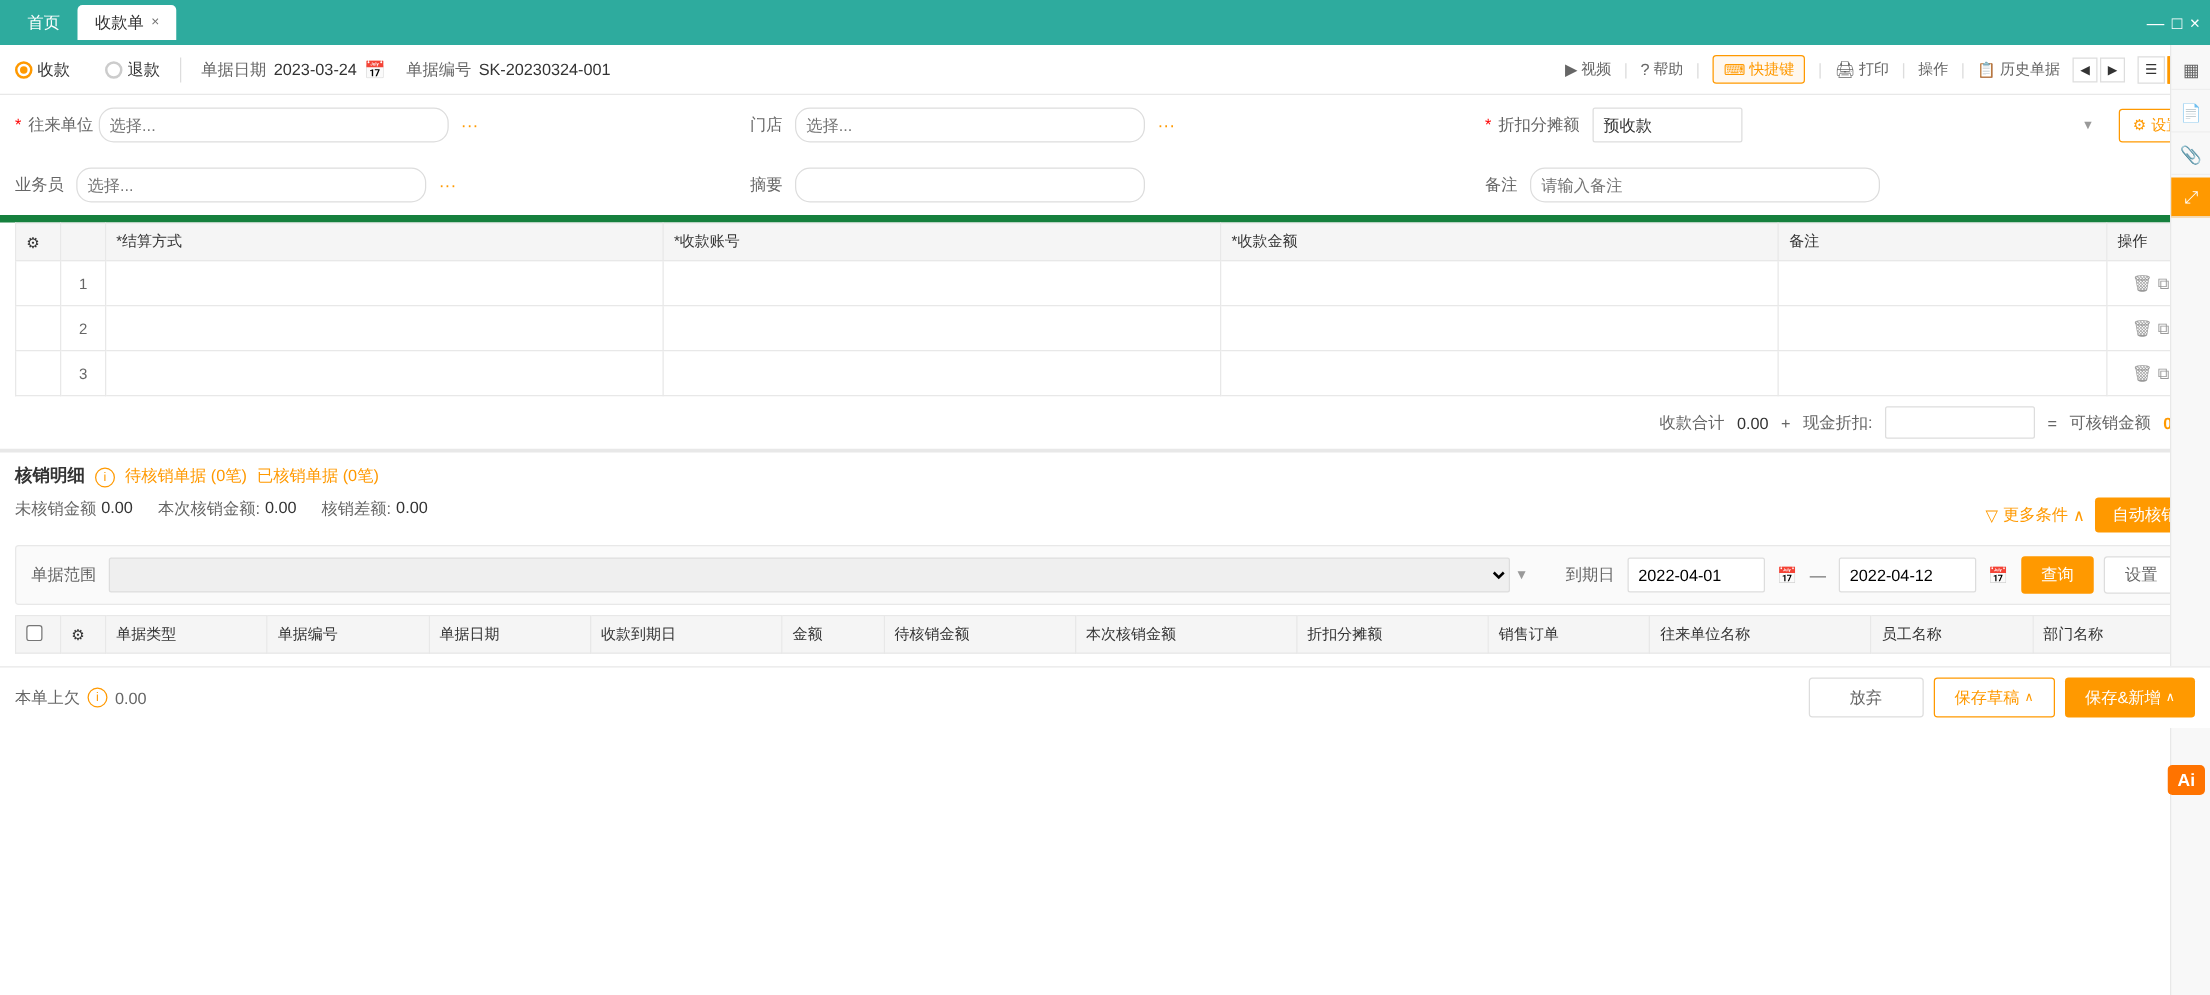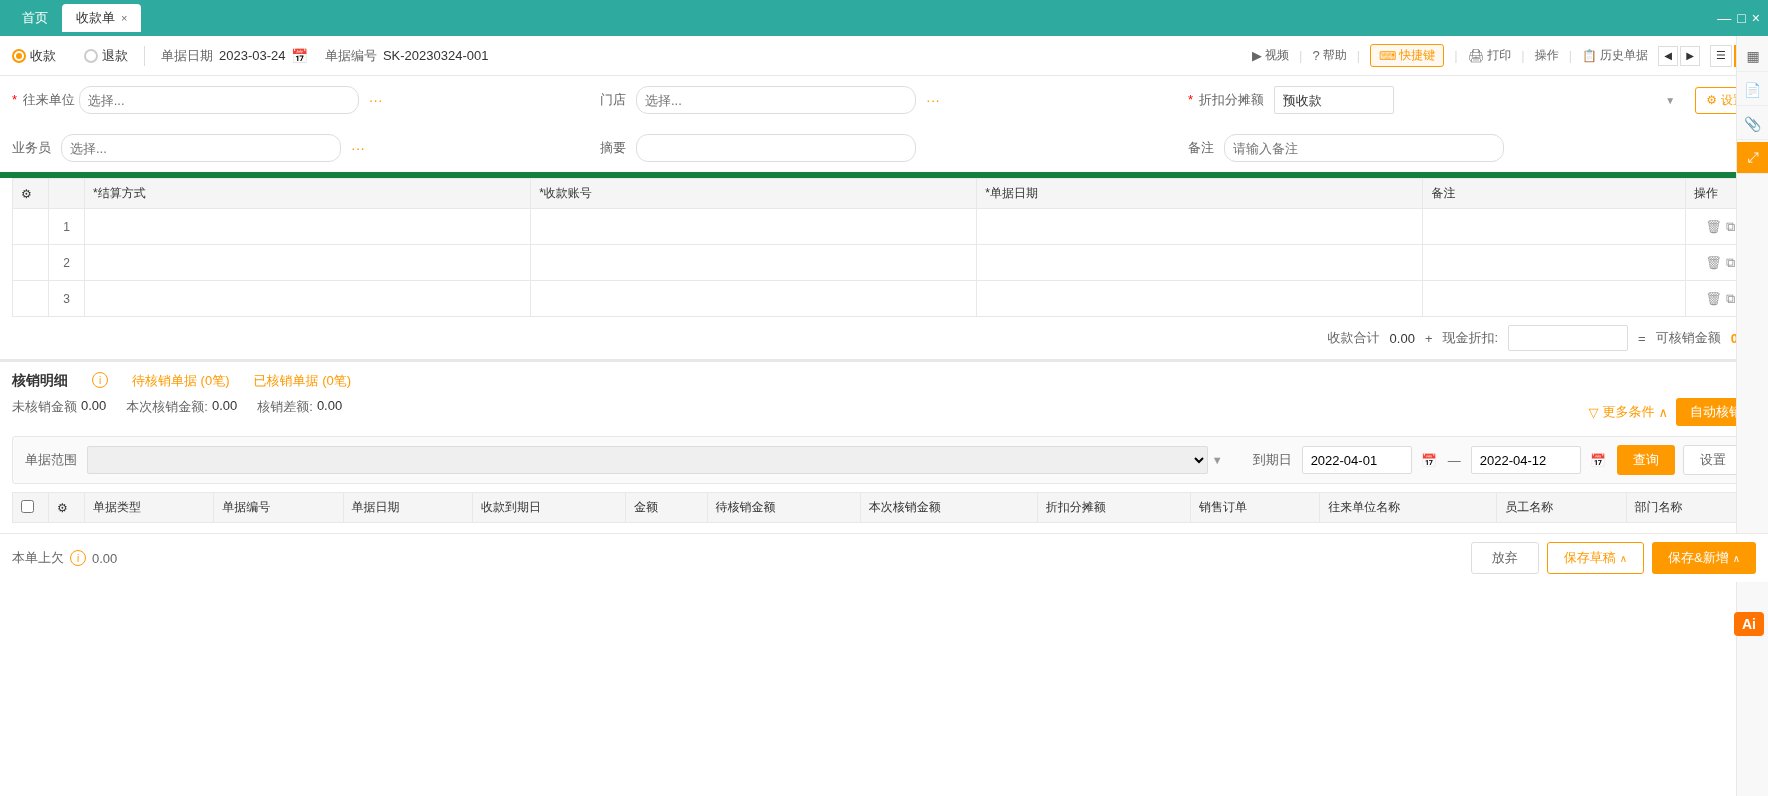--- a/index.html
+++ b/index.html
@@ -332,22 +332,22 @@
       font-size: 13px;
     }
 
     
     .verify-section {
       padding: 10px 12px;
       border-top: 2px solid #e8e8e8;
     }
     .verify-header {
       display: flex;
-      align-items: flex-start;
-      gap: 24px;
+      align-items: flex-end;
+      gap: 8px;
       margin-bottom: 8px;
     }
     .verify-title {
       font-size: 14px;
       font-weight: 600;
       color: #333;
     }
     .info-icon {
       width: 16px;
       height: 16px;
@@ -498,21 +498,21 @@
     }
     .bottom-actions {
       margin-left: auto;
       display: flex;
       gap: 8px;
     }
     .discard-btn {
       background: #fff;
       color: #666;
       border: 1px solid #ddd;
-      padding: 6px 20px;
+      padding: 6px 32px;
       border-radius: 3px;
       cursor: pointer;
       font-size: 13px;
     }
     .save-draft-btn {
       background: #fff;
       color: #f90;
       border: 1px solid #f90;
       padding: 6px 16px;
       border-radius: 3px;
@@ -730,21 +730,21 @@
   </div>
 
   <div class="table-section">
     <table class="data-table">
       <thead>
         <tr>
           <th class="th-settings">⚙</th>
           <th style="width:36px"></th>
           <th>*结算方式</th>
           <th>*收款账号</th>
-          <th>*单据日期</th>
+          <th>*收款金额</th>
           <th>备注</th>
           <th class="col-actions">操作</th>
         </tr>
       </thead>
       <tbody>
         <tr>
           <td></td>
           <td class="col-row-num">1</td>
           <td></td>
           <td></td>

